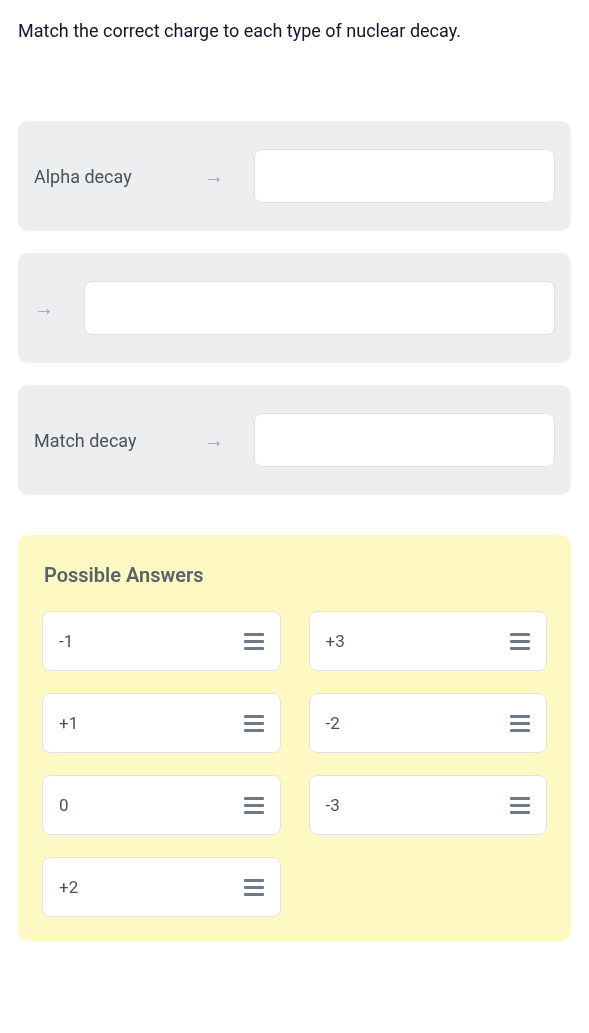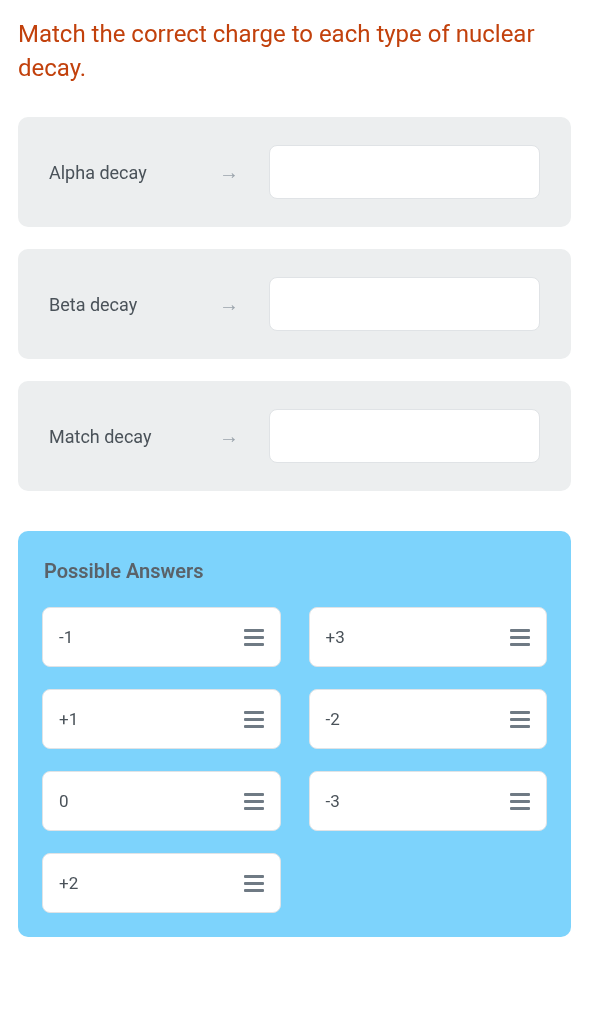--- a/index.html
+++ b/index.html
@@ -8,29 +8,29 @@
       box-sizing: border-box;
     }
     body {
       font-family: -apple-system, BlinkMacSystemFont, 'Segoe UI', Roboto, sans-serif;
       background: #ffffff;
       padding: 18px;
       width: 589px;
       color: #4a5259;
     }
     .question-text {
-      font-size: 24px;
-      color: #c2410c;
-      margin-bottom: 32px;
+      font-size: 18px;
+      color: #0f172a;
+      margin-bottom: 78px;
       line-height: 1.4;
     }
     .match-row {
       background: #eceeef;
       border-radius: 10px;
-      padding: 28px 31px;
+      padding: 28px 16px;
       margin-bottom: 22px;
       display: flex;
       align-items: center;
       gap: 20px;
     }
     .match-label {
       flex: 0 0 150px;
       font-size: 18px;
       color: #4a5259;
       line-height: 1.4;
@@ -44,21 +44,21 @@
     }
     .drop-target {
       flex: 1;
       background: #ffffff;
       border: 1px solid #e0e3e6;
       border-radius: 8px;
       height: 54px;
       min-width: 200px;
     }
     .answers-section {
-      background: #7dd3fc;
+      background: #fef9c3;
       border-radius: 10px;
       padding: 28px 24px 24px 24px;
       margin-top: 40px;
     }
     .answers-title {
       font-size: 20px;
       font-weight: 600;
       color: #5a6269;
       margin-bottom: 24px;
       padding-left: 2px;
@@ -100,21 +100,20 @@
 
 <div class="question-text">Match the correct charge to each type of nuclear decay.</div>
 
 <div class="match-row">
   <div class="match-label">Alpha decay</div>
   <div class="arrow-icon">→</div>
   <div class="drop-target"></div>
 </div>
 
 <div class="match-row">
-  <div class="match-label">Beta decay</div>
   <div class="arrow-icon">→</div>
   <div class="drop-target"></div>
 </div>
 
 <div class="match-row">
   <div class="match-label">Match decay</div>
   <div class="arrow-icon">→</div>
   <div class="drop-target"></div>
 </div>
 

